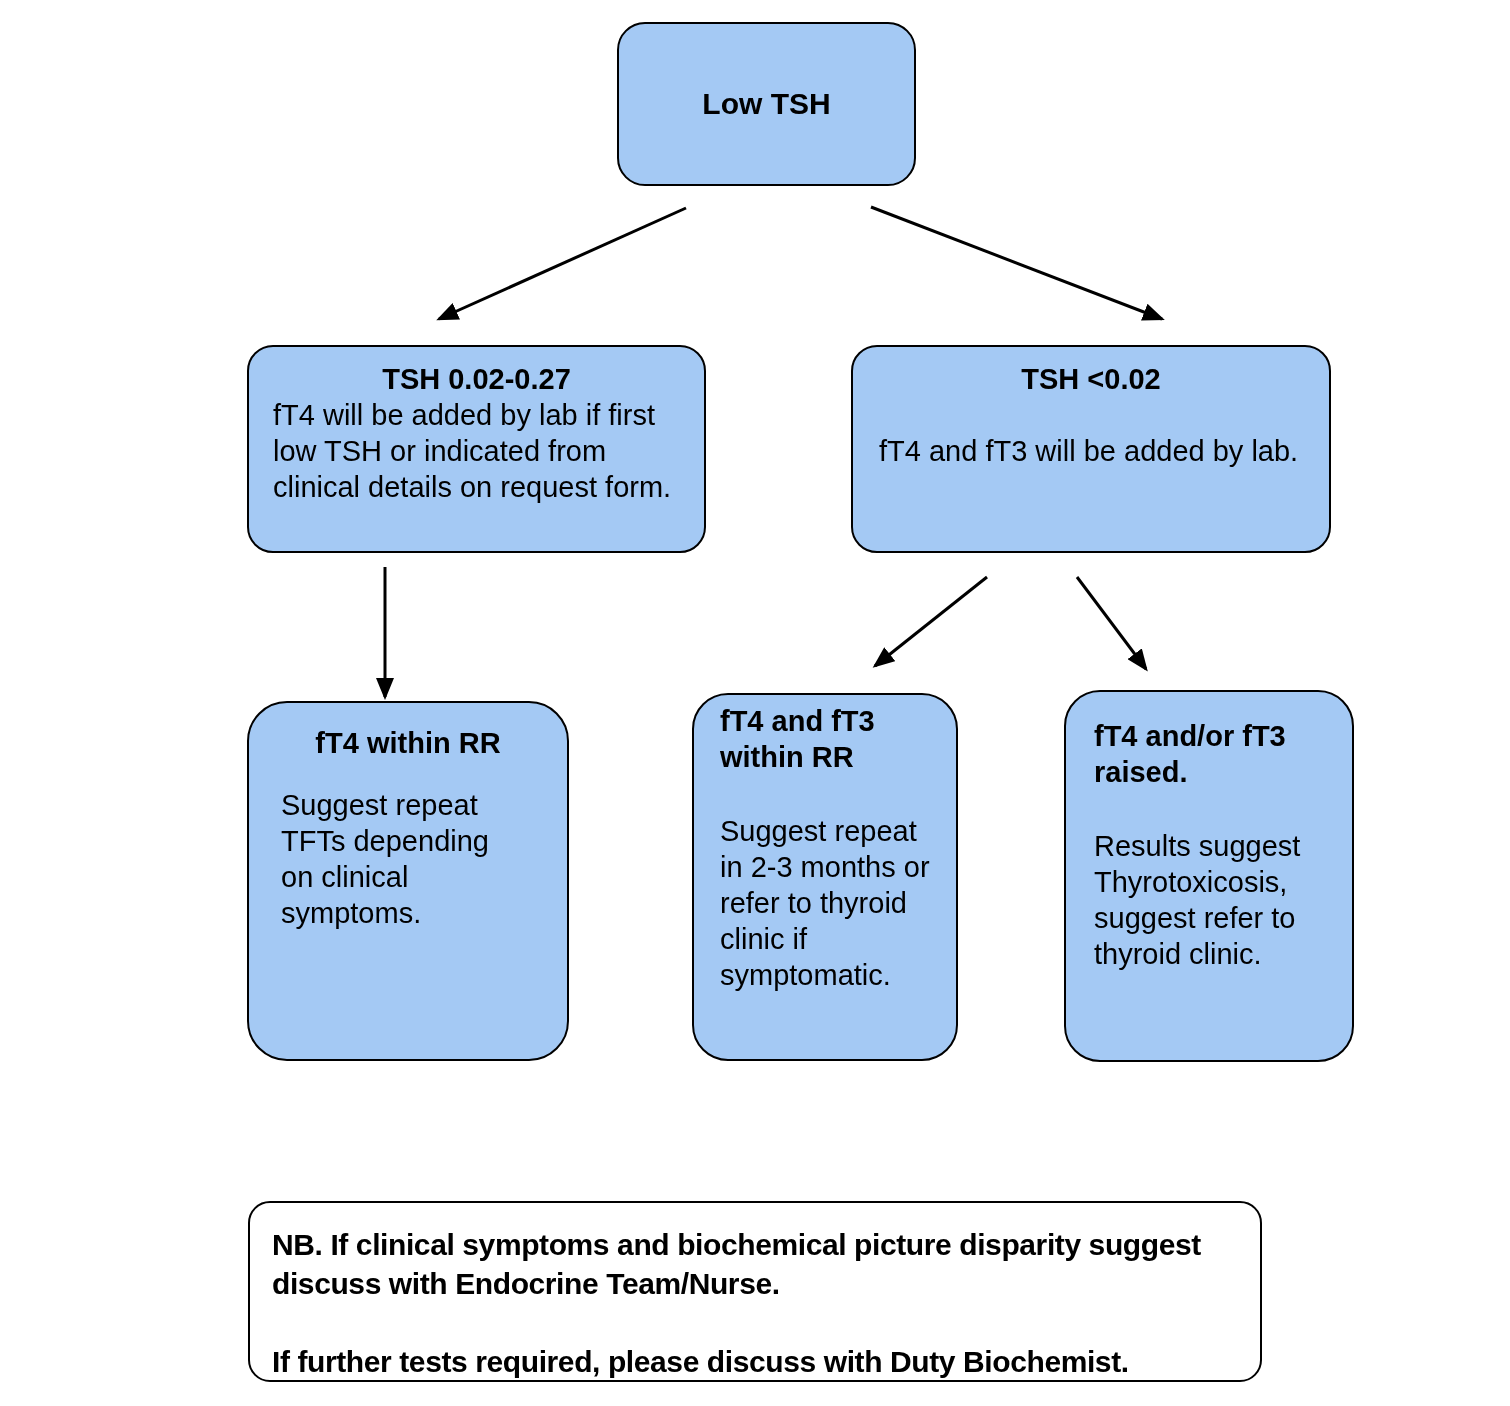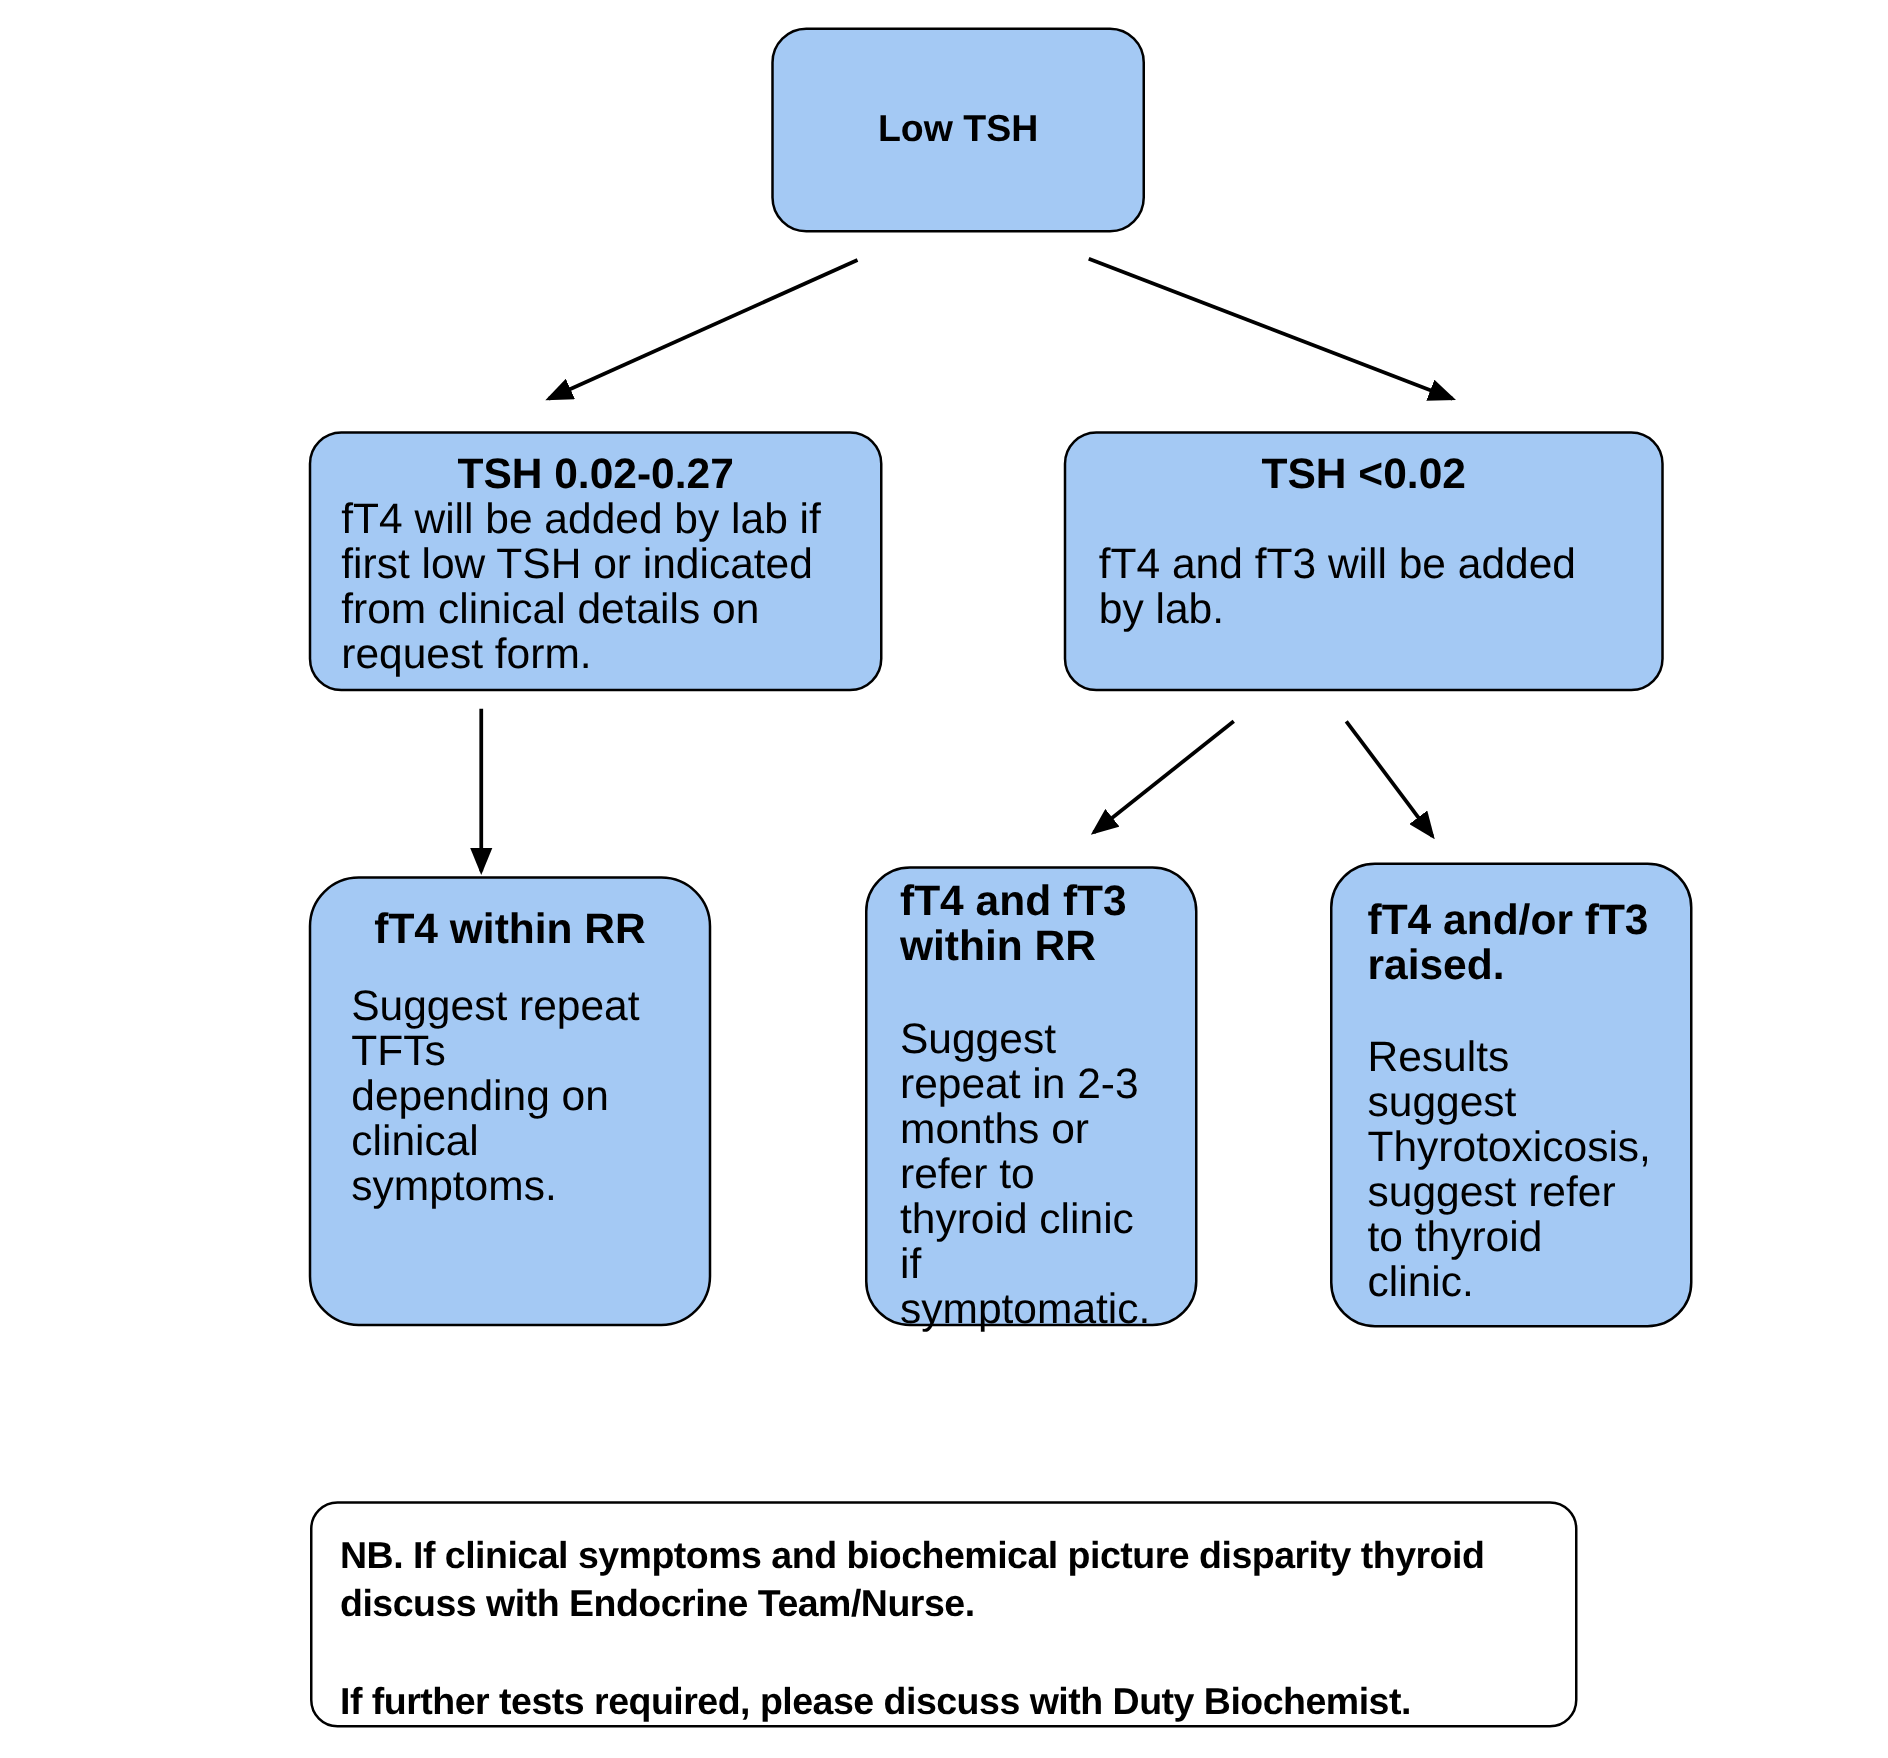--- a/index.html
+++ b/index.html
@@ -12,21 +12,21 @@
     position: relative;
     width: 1510px;
     height: 1406px;
     background: #ffffff;
     overflow: hidden;
   }
   .node {
     position: absolute;
     background: #a4c9f4;
     border: 2px solid #000000;
-    font-size: 34px;
+    font-size: 29px;
     line-height: 36px;
     color: #000000;
   }
   .node-title { font-weight: bold; }
   .node-body { font-weight: normal; }
   .center { text-align: center; }
   
   #node-root {
     left: 617px; top: 22px; width: 299px; height: 164px;
     border-radius: 28px;
@@ -128,17 +128,17 @@
     <div class="node-title">fT4 and fT3 within RR</div>
     <div class="node-body">Suggest repeat in 2-3 months or refer to thyroid clinic if symptomatic.</div>
   </div>
 
   <div class="node" id="node-leaf-right" style="background: rgb(164, 201, 244); border-color: rgb(0, 0, 0);">
     <div class="node-title">fT4 and/or fT3 raised.</div>
     <div class="node-body">Results suggest Thyrotoxicosis, suggest refer to thyroid clinic.</div>
   </div>
 
   <div id="note-box" style="background: rgb(255, 255, 255); border-color: rgb(0, 0, 0);">
-    <div class="note-para1">NB. If clinical symptoms and biochemical picture disparity thyroid discuss with Endocrine Team/Nurse.</div>
+    <div class="note-para1">NB. If clinical symptoms and biochemical picture disparity suggest discuss with Endocrine Team/Nurse.</div>
     <div class="note-para2">If further tests required, please discuss with Duty Biochemist.</div>
   </div>
 
 </div>
 
 </body></html>

